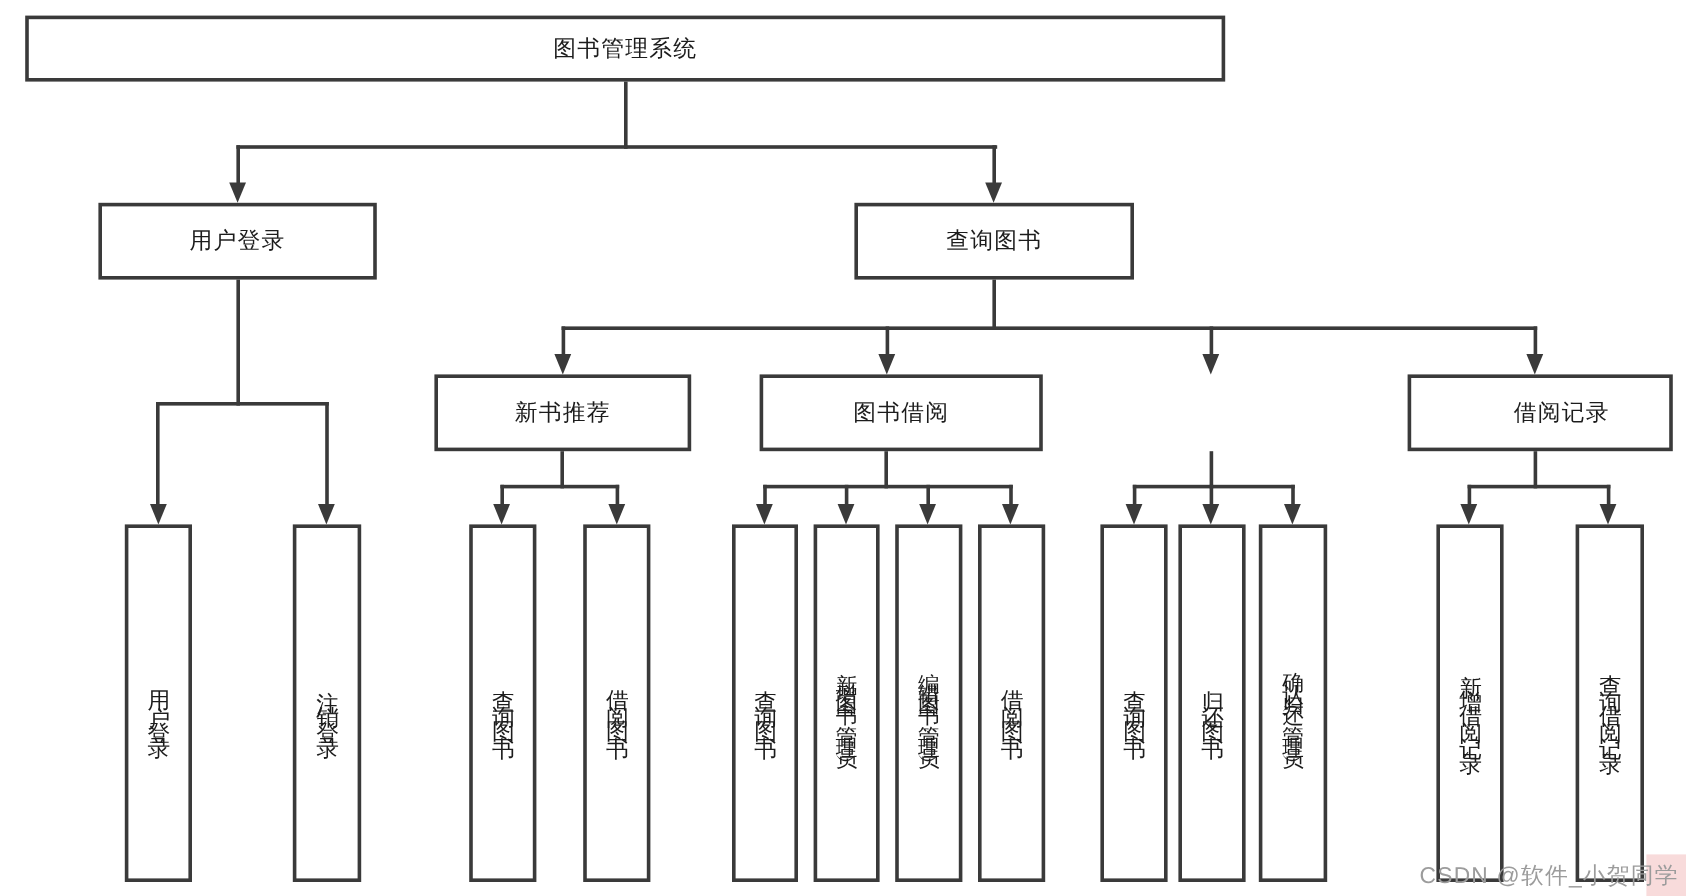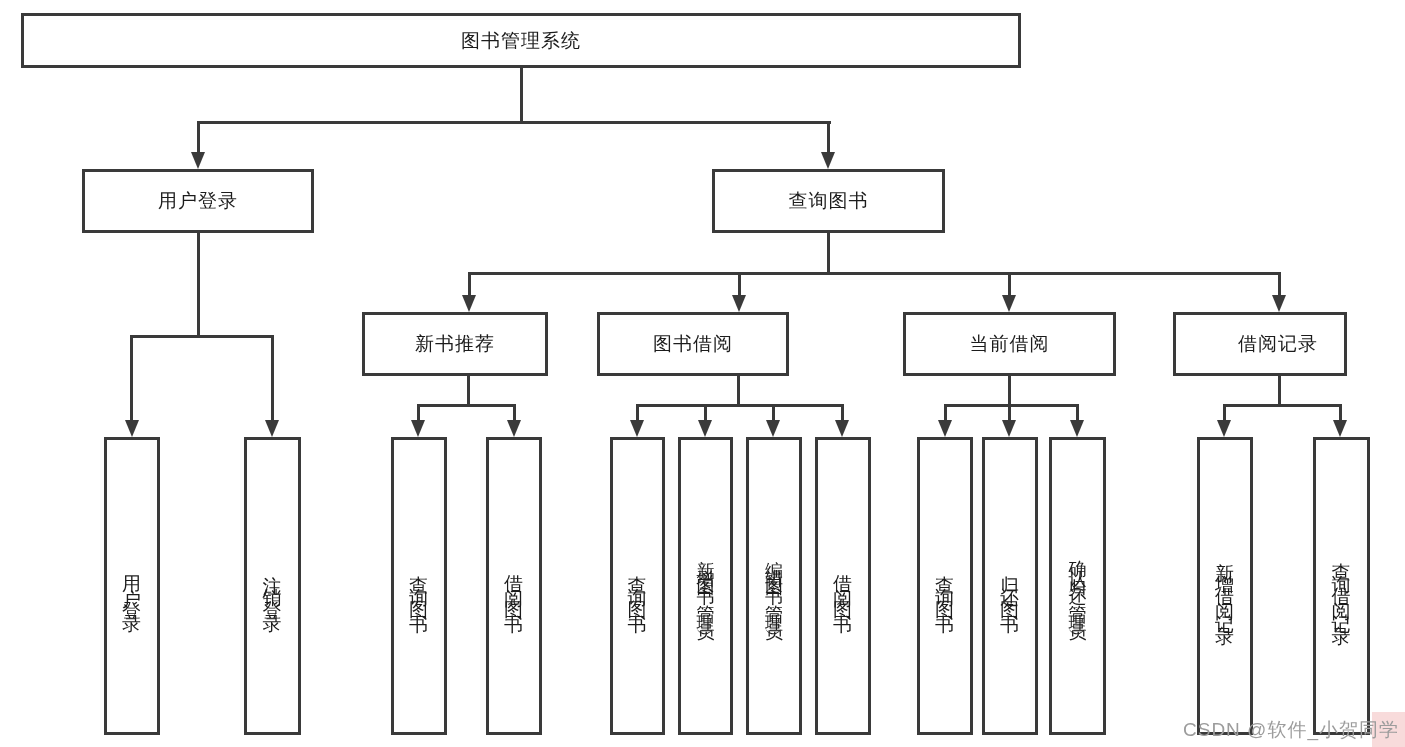--- a/index.html
+++ b/index.html
@@ -63,24 +63,23 @@
 </head>
 <body>
 
 <div id="stage">
 
   <div class="box hbox" style="left:21px;top:13px;width:1000px;height:55px;font-family:Liberation Serif, serif;">图书管理系统</div>
 
   <div class="box hbox" style="left:82px;top:169px;width:232px;height:64px;">用户登录</div>
   <div class="box hbox" style="left:712px;top:169px;width:233px;height:64px;">查询图书</div>
 
-  <div class="box hbox" style="left:362px;top:312px;width:186px;height:64px;font-family:Liberation Mono, monospace;">新书推荐</div>
-  <div class="box hbox" style="left:597px;top:312px;width:192px;height:64px;">图书借阅</div>
-  <div class="box hbox" style="left:903px;top:312px;width:213px;height:64px;">当前借阅</div>
-  <div class="box hbox" style="left:1173px;top:312px;width:174px;height:64px;padding-left:36px;">借阅记录</div>
+  <div class="box hbox" style="left:362px;top:312px;width:214px;height:64px;font-family:Liberation Mono, monospace;">新书推荐</div>
+  <div class="box hbox" style="left:633px;top:312px;width:236px;height:64px;">图书借阅</div>
+  <div class="box hbox" style="left:1173px;top:312px;width:221px;height:64px;padding-left:36px;">借阅记录</div>
 
   <div class="box leaf" style="left:104px;top:437px;width:56px;height:298px;">用户登录</div>
   <div class="box leaf" style="left:244px;top:437px;width:57px;height:298px;">注销登录</div>
 
   <div class="box leaf" style="left:391px;top:437px;width:56px;height:298px;">查询图书</div>
   <div class="box leaf" style="left:486px;top:437px;width:56px;height:298px;">借阅图书</div>
 
   <div class="box leaf" style="left:610px;top:437px;width:55px;height:298px;">查询图书</div>
   <div class="box leaf leaf-long" style="left:678px;top:437px;width:55px;height:298px;">新增图书（管理员）</div>
   <div class="box leaf leaf-long" style="left:746px;top:437px;width:56px;height:298px;">编辑图书（管理员）</div>

